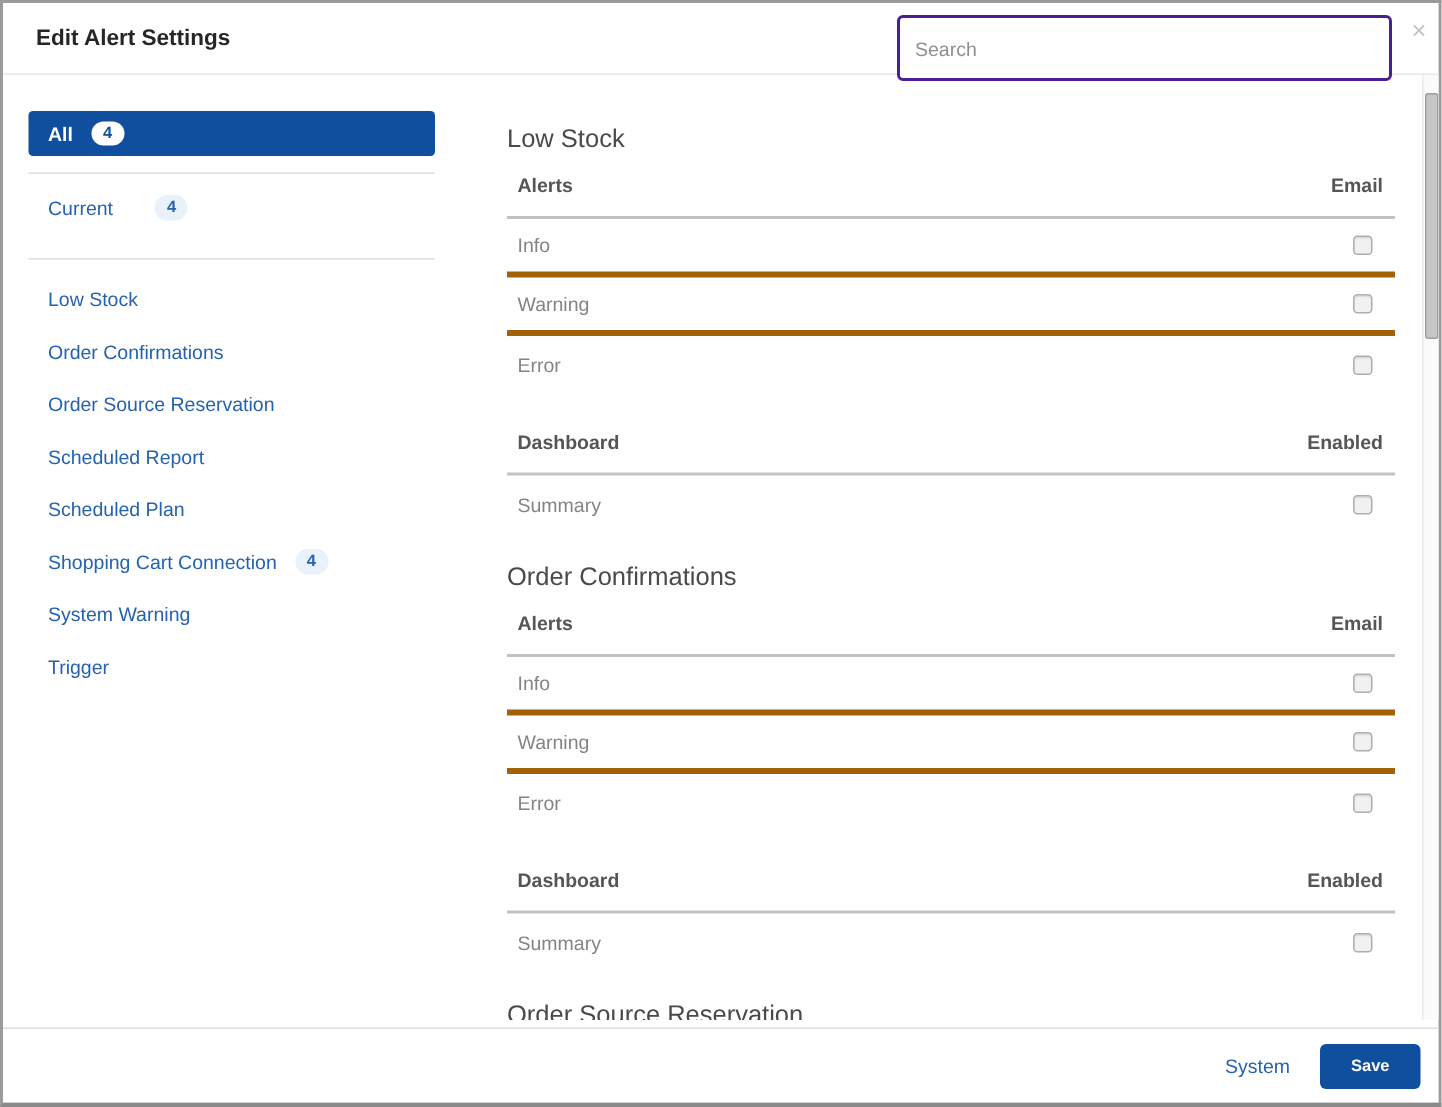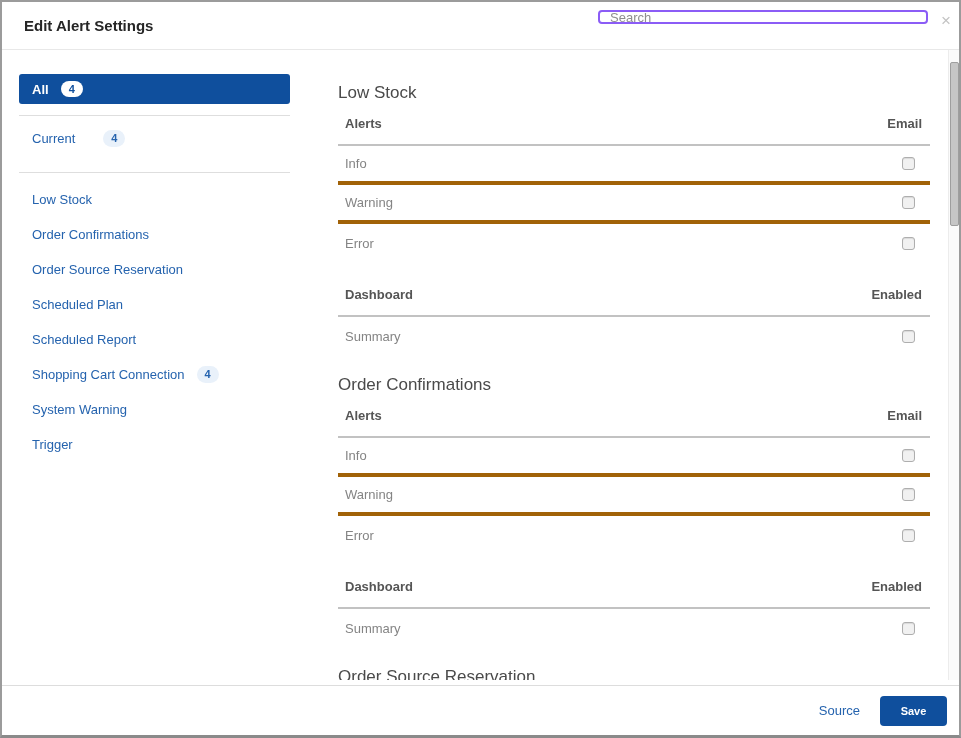--- a/index.html
+++ b/index.html
@@ -6,22 +6,22 @@
   html,body { width:961px; height:738px; font-family:"Liberation Sans", sans-serif; }
   .window {
     position:absolute; inset:0; width:961px; height:738px;
     background:#ffffff; border:2px solid #9b9b9b; border-bottom:3px solid #8a8a8a;
     overflow:hidden;
   }
   
   .header { position:absolute; top:0; left:0; right:0; height:48px; border-bottom:1px solid #e8e8e8; background:#fff; z-index:5; }
   .dlg-title { position:absolute; left:22px; top:15px; font-size:15px; font-weight:bold; color:#262626; }
   .search-input {
-    position:absolute; left:596px; top:8px; width:330px; height:14px;
-    border:2px solid #8b5cf6; border-radius:4px; padding:0 10px;
+    position:absolute; left:596px; top:8px; width:330px; height:44px;
+    border:2px solid #4c1d95; border-radius:4px; padding:0 10px;
     font-size:13px; color:#333; outline:none; font-family:"Liberation Sans", sans-serif;
   }
   .search-input::placeholder { color:#8f8f8f; }
   .close-x { position:absolute; left:939px; top:10px; font-size:17px; color:#c3c3c3; cursor:pointer; line-height:1; }
   
   .sidebar { position:absolute; left:17px; top:72px; width:271px; }
   .side-all {
     height:30px; background:#0f4f9d; border-radius:3px; color:#fff;
     display:flex; align-items:center; gap:12px; padding:0 13px;
     font-size:13px; font-weight:bold; cursor:pointer;
@@ -95,24 +95,24 @@
       <div class="side-item">
         <span>Low Stock</span>
       </div>
       <div class="side-item">
         <span>Order Confirmations</span>
       </div>
       <div class="side-item">
         <span>Order Source Reservation</span>
       </div>
       <div class="side-item">
+        <span>Scheduled Report</span>
+      </div>
+      <div class="side-item">
         <span>Scheduled Plan</span>
-      </div>
-      <div class="side-item">
-        <span>Scheduled Report</span>
       </div>
       <div class="side-item">
         <span>Shopping Cart Connection</span>
         <span class="badge-light">4</span>
       </div>
       <div class="side-item">
         <span>System Warning</span>
       </div>
       <div class="side-item">
         <span>Trigger</span>
@@ -191,17 +191,17 @@
         <h2 class="section-title">Order Source Reservation</h2>
       </div>
 
     </div>
   </div>
 
   <div class="scroll-track"></div>
   <div class="scroll-thumb"></div>
 
   <div class="footer">
-    <span class="cancel-link">Source</span>
+    <span class="cancel-link">System</span>
     <button class="save-btn">Save</button>
   </div>
 
 </div>
 
 </body></html>

